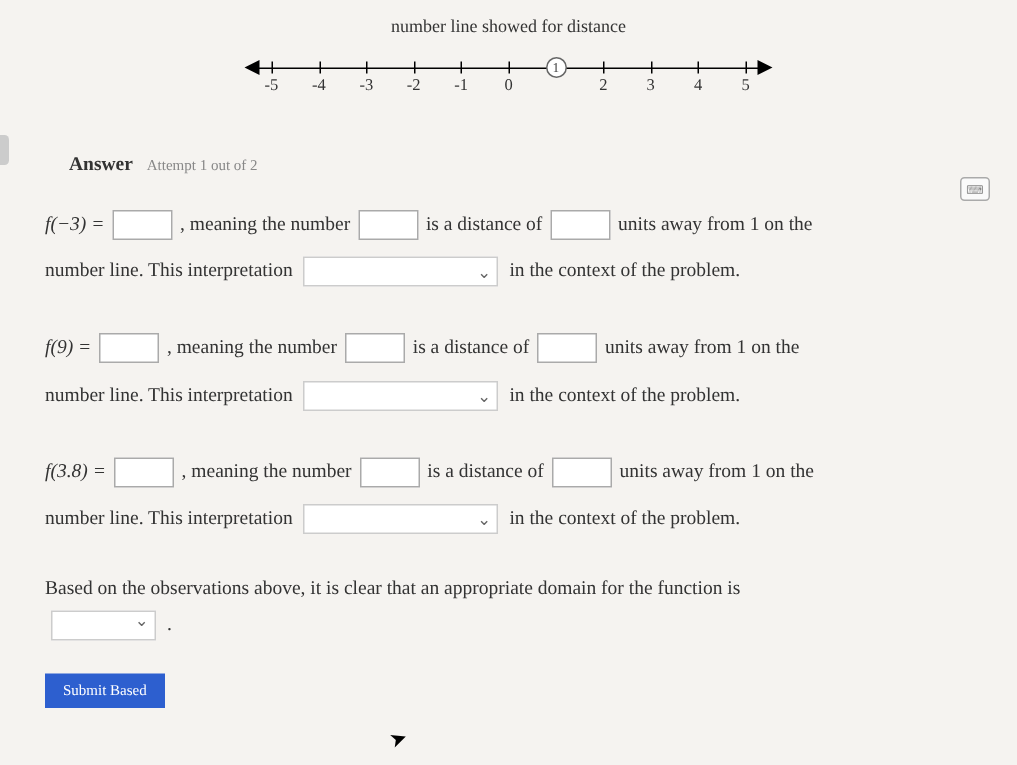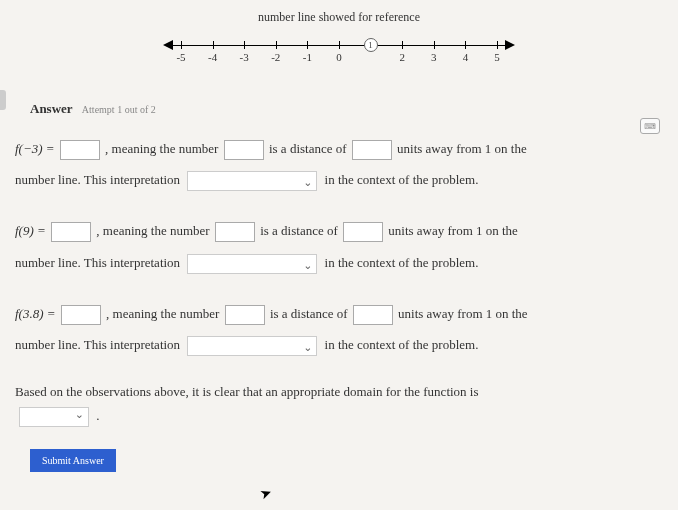--- a/index.html
+++ b/index.html
@@ -77,21 +77,21 @@
     .left-tab {
       position: absolute;
       left: 0;
       top: 90px;
       width: 6px;
       height: 20px;
       background: #ccc;
       border-radius: 0 3px 3px 0;
     }
     .answer-header {
-      padding: 8px 30px 6px;
+      padding: 8px 46px 6px;
       font-size: 13px;
     }
     .answer-header b { font-weight: bold; }
     .attempt {
       font-size: 10px;
       color: #888;
       margin-left: 6px;
     }
     .keypad-icon {
       position: absolute;
@@ -102,21 +102,21 @@
       border: 1px solid #aaa;
       border-radius: 3px;
       background: #fafafa;
       display: flex;
       align-items: center;
       justify-content: center;
       font-size: 8px;
       color: #888;
     }
     .content {
-      padding: 10px 15px;
+      padding: 10px 30px;
       line-height: 2.4;
     }
     .row { margin-bottom: 20px; }
     .fx {
       font-style: italic;
       font-family: 'Times New Roman', serif;
     }
     .input-box {
       display: inline-block;
       width: 40px;
@@ -168,21 +168,21 @@
       color: #000;
       transform: rotate(-20deg);
     }
   </style>
 </head>
 <body>
 
 
 
 <div class="number-line-section">
-  <div class="nl-caption">number line showed for reference</div>
+  <div class="nl-caption">number line showed for distance</div>
   <div class="number-line">
     <div class="nl-axis"></div>
     <div class="nl-arrow-left"></div>
     <div class="nl-arrow-right"></div>
   <div class="nl-tick" style="left: 12px;"></div>
       <div class="nl-label" style="left: 12px;">-5</div>
       <div class="nl-tick" style="left: 43.6px;"></div>
       <div class="nl-label" style="left: 43.6px;">-4</div>
       <div class="nl-tick" style="left: 75.2px;"></div>
       <div class="nl-label" style="left: 75.2px;">-3</div>
@@ -257,18 +257,18 @@
   </div>
 
   <div class="final">
     <span>Based on the observations above, it is clear that an appropriate domain for the function is</span>
     <br>
     <span class="select-box small"></span>
     <span>.</span>
   </div>
 </div>
 
-<button class="submit-btn">Submit Answer</button>
+<button class="submit-btn">Submit Based</button>
 
 <div class="cursor">➤</div>
 
 
 
 
 </body></html>

